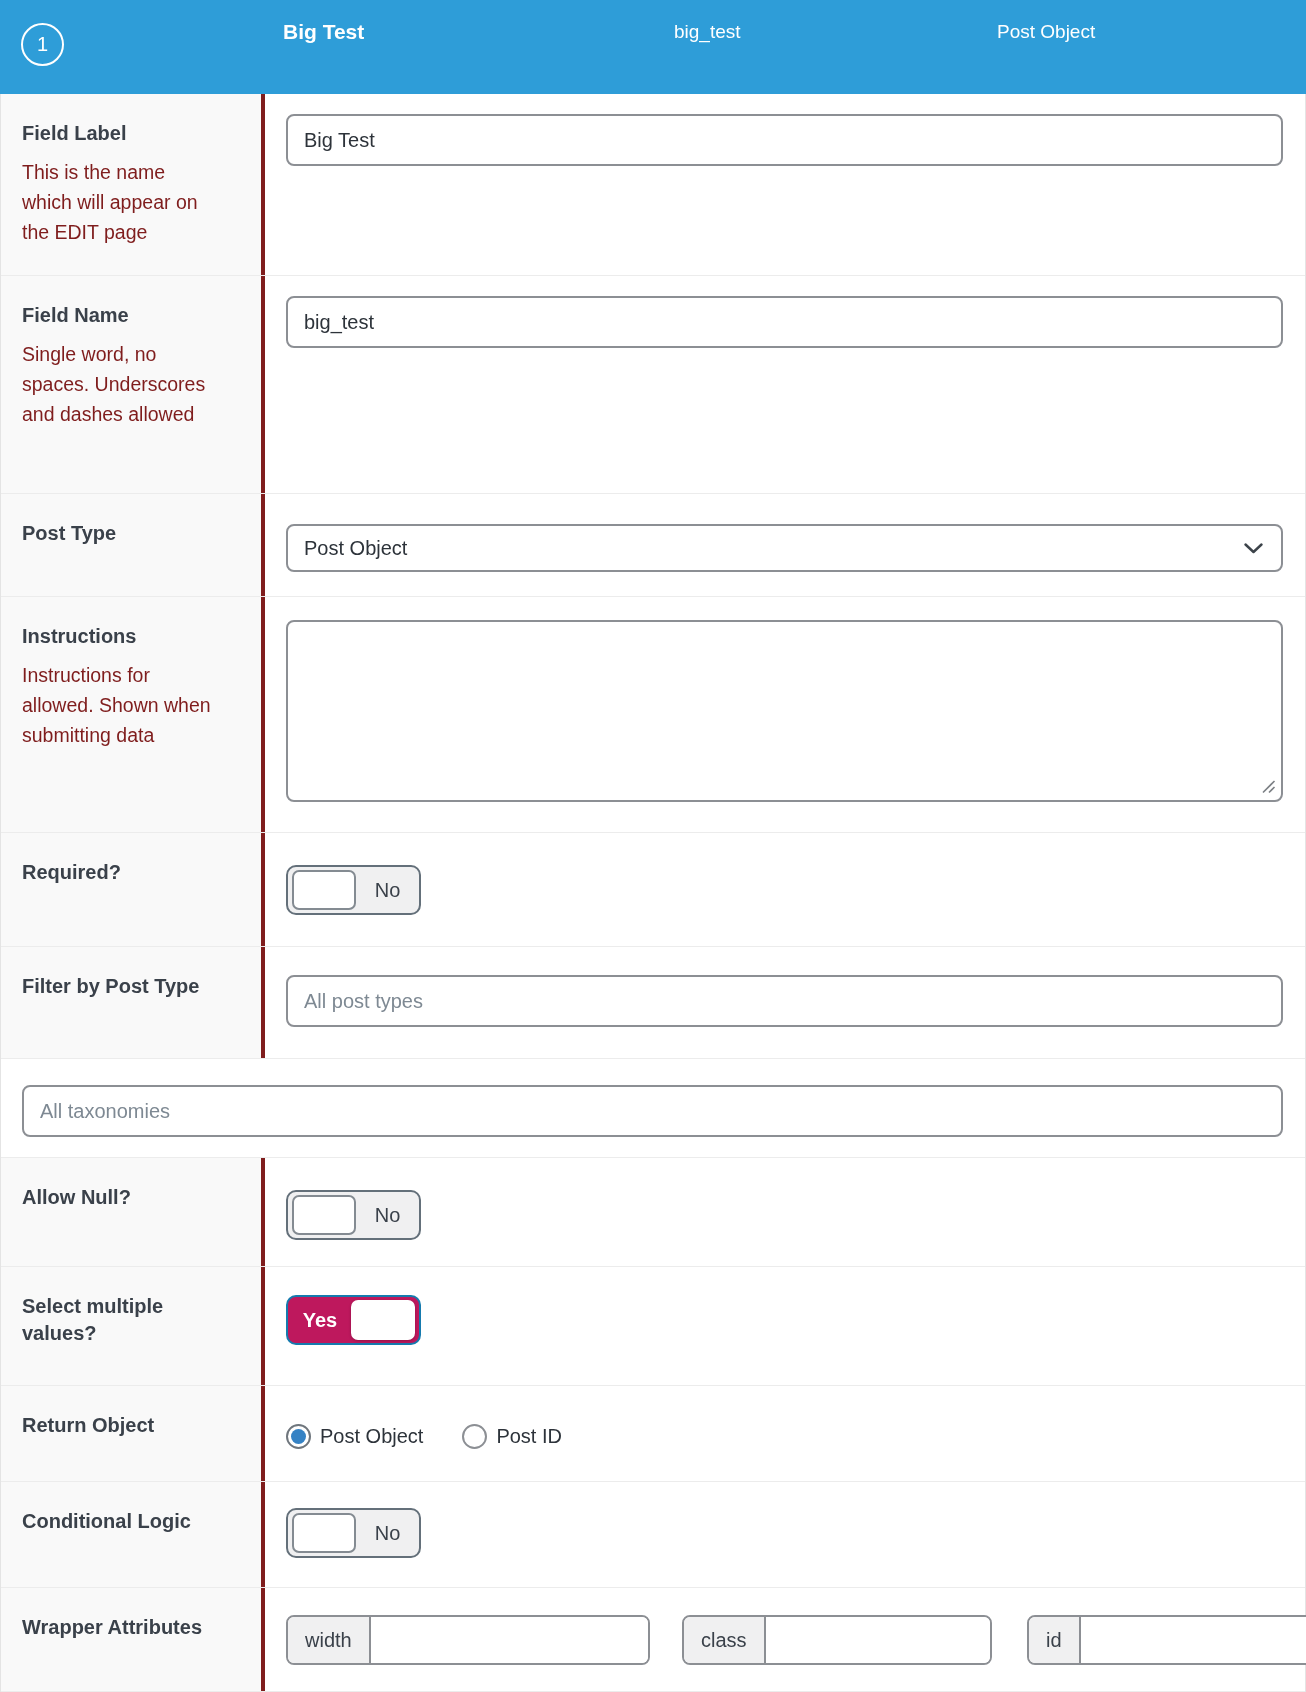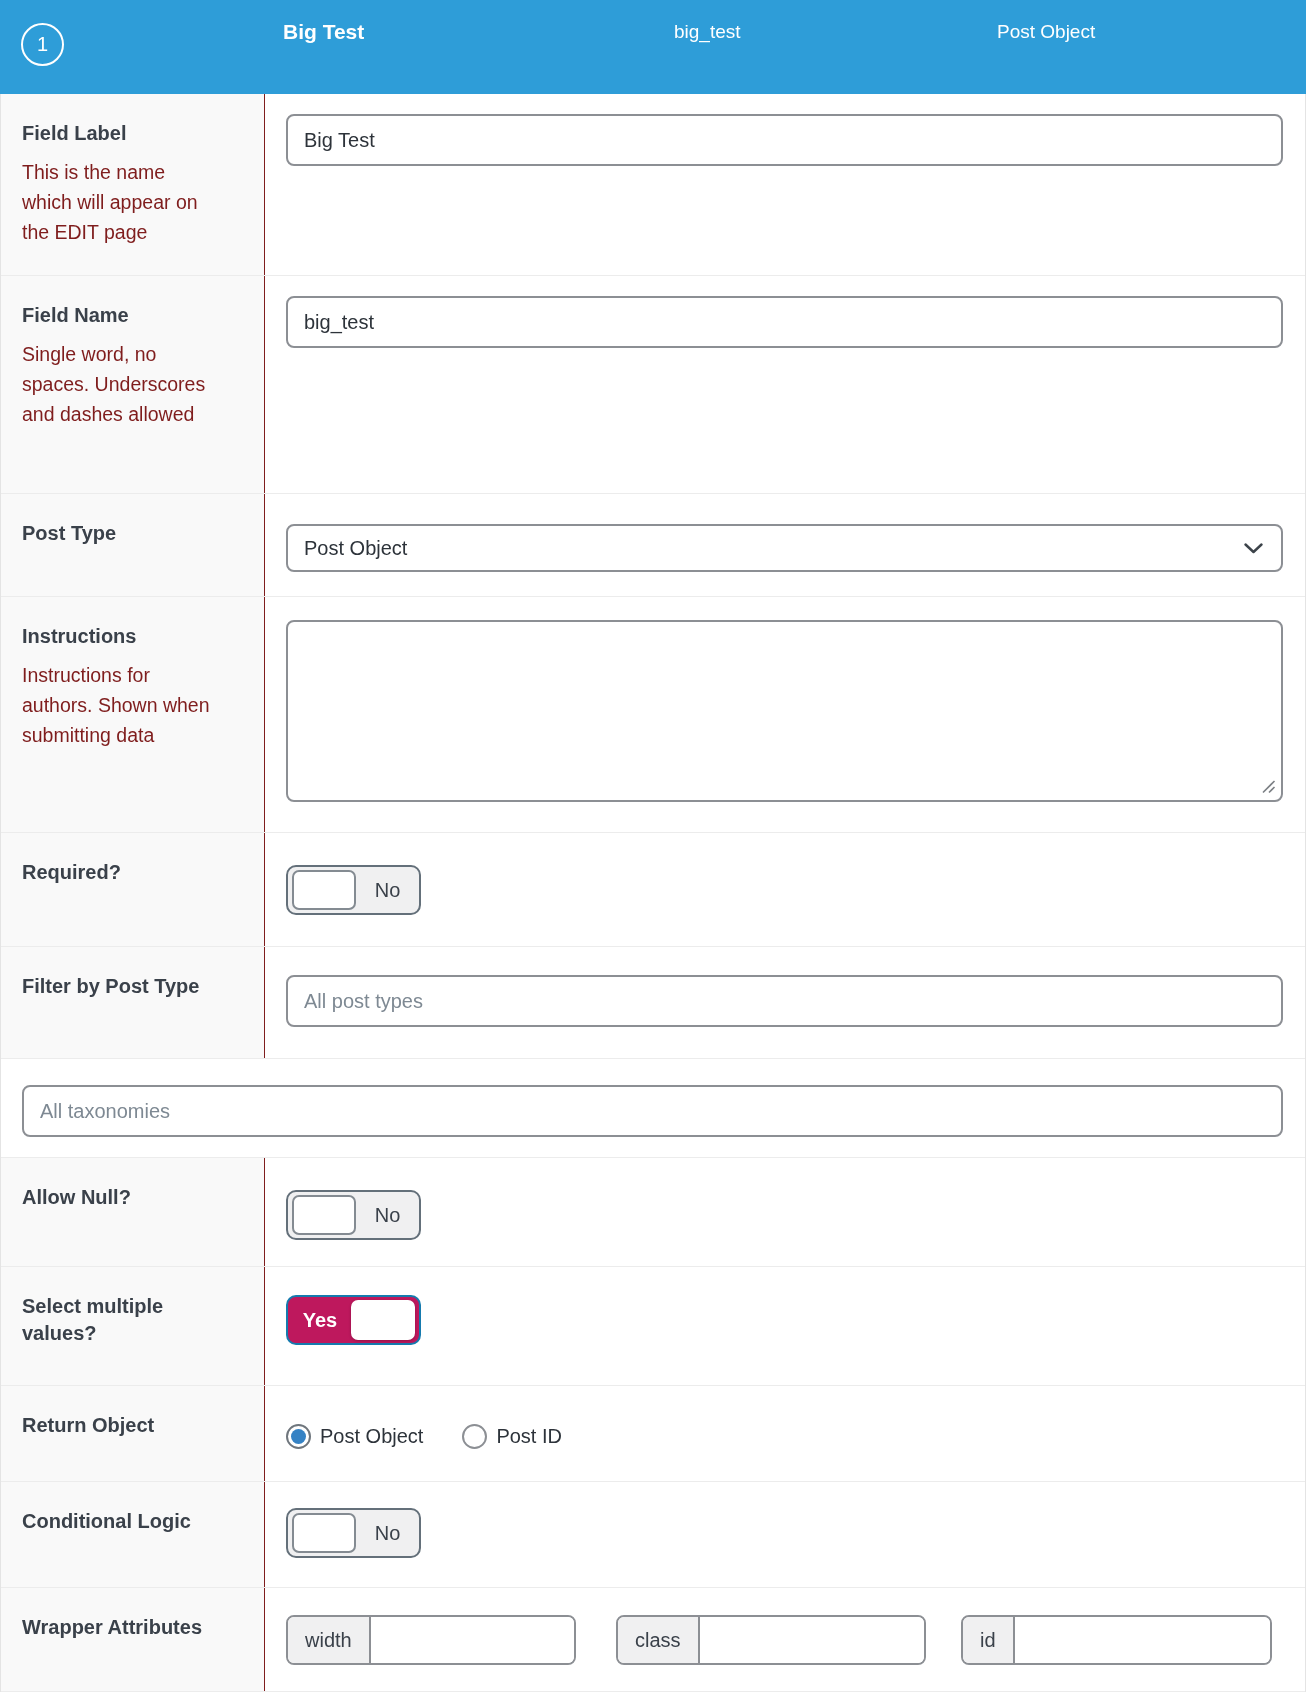--- a/index.html
+++ b/index.html
@@ -13,21 +13,21 @@
   .order-circle { position:absolute; left:21px; top:23px; width:43px; height:43px;
     border:2px solid #fff; border-radius:50%; color:#fff; font-size:20px;
     display:flex; align-items:center; justify-content:center; }
   .h-label { position:absolute; left:283px; top:20px; color:#fff; font-weight:bold; font-size:21px; }
   .h-name  { position:absolute; left:674px; top:21px; color:#fff; font-size:19px; }
   .h-type  { position:absolute; left:997px; top:21px; color:#fff; font-size:19px; }
 
   
   .rows { border-left:1px solid #e4e4e4; border-right:1px solid #e4e4e4; }
   .row { display:flex; border-bottom:1px solid #ececec; }
-  .cell-label { width:264px; flex:none; background:#f9f9f9; border-right:1px solid #7f1d1d;
+  .cell-label { width:264px; flex:none; background:#f9f9f9; border-right:4px solid #7f1d1d;
                 padding:26px 20px 20px 21px; }
   .cell-label .lbl { font-weight:bold; font-size:20px; color:#3a414a; line-height:27px; max-width:196px; }
   .cell-label .desc { margin-top:10px; font-size:19.5px; color:#7f1d1d; line-height:30px; max-width:192px; }
   .cell-content { flex:1; padding:0 22px 0 21px; position:relative; }
 
   
   .text-input { display:block; width:100%; height:52px; border:2px solid #8c8f94; border-radius:8px;
     font-size:20px; color:#2d333a; padding:0 16px; background:#fff; outline:none;
     font-family:inherit; }
   .text-input::placeholder { color:#7e8993; opacity:1; }
@@ -60,21 +60,21 @@
     background:#fff; margin-right:9px; position:relative; flex:none; }
   .radio.selected .circle { border-color:#6f767d; }
   .radio.selected .circle::after { content:''; position:absolute; inset:3px; border-radius:50%;
     background:#3582c4; }
   .radio .r-label { font-size:20px; color:#2d333a; }
 
   
   .wrap-row { display:flex; margin-top:27px; }
   .attr-group { display:flex; border:2px solid #8c8f94; border-radius:8px; height:50px;
     background:#fff; overflow:hidden; }
-  .attr-group.g-width { width:290px; margin-right:40px; }
+  .attr-group.g-width { width:364px; margin-right:32px; }
   .attr-group.g-class { width:310px; margin-right:35px;gap:36px; }
   .attr-group.g-id    { width:311px; }
   .attr-label { background:#f0f0f1; display:flex; align-items:center; padding:0 17px;
     font-size:20px; color:#3a414a; border-right:2px solid #8c8f94; flex:none; }
   .attr-input { border:none; outline:none; font-size:20px; color:#2d333a; padding:0 12px;
     min-width:0; flex:1; font-family:inherit; }
   .num-wrap { position:relative; flex:1; display:flex; }
 
   
   .mt20{margin-top:20px} .mt23{margin-top:23px} .mt26{margin-top:26px}
@@ -130,21 +130,21 @@
           <svg class="chev" width="19" height="11" viewBox="0 0 19 11">
             <polyline points="1.5,1.5 9.5,9 17.5,1.5" fill="none" stroke="#3c434a" stroke-width="2.4" stroke-linecap="round" stroke-linejoin="round"></polyline>
           </svg>
         </div>
       </div>
     </div>
 
     <div class="row r-instructions">
       <div class="cell-label">
         <div class="lbl">Instructions</div>
-        <div class="desc">Instructions for authors. Shown when submitting data</div>
+        <div class="desc">Instructions for allowed. Shown when submitting data</div>
       </div>
       <div class="cell-content">
         <div class="textarea-wrap mt23">
           <textarea class="instructions-ta" style=""></textarea>
           <svg class="resize-grip" width="16" height="16" viewBox="0 0 16 16">
             <line x1="14.5" y1="3" x2="3" y2="14.5" stroke="#7b7f84" stroke-width="1.6"></line>
             <line x1="14.5" y1="9" x2="9" y2="14.5" stroke="#7b7f84" stroke-width="1.6"></line>
           </svg>
         </div>
       </div>

